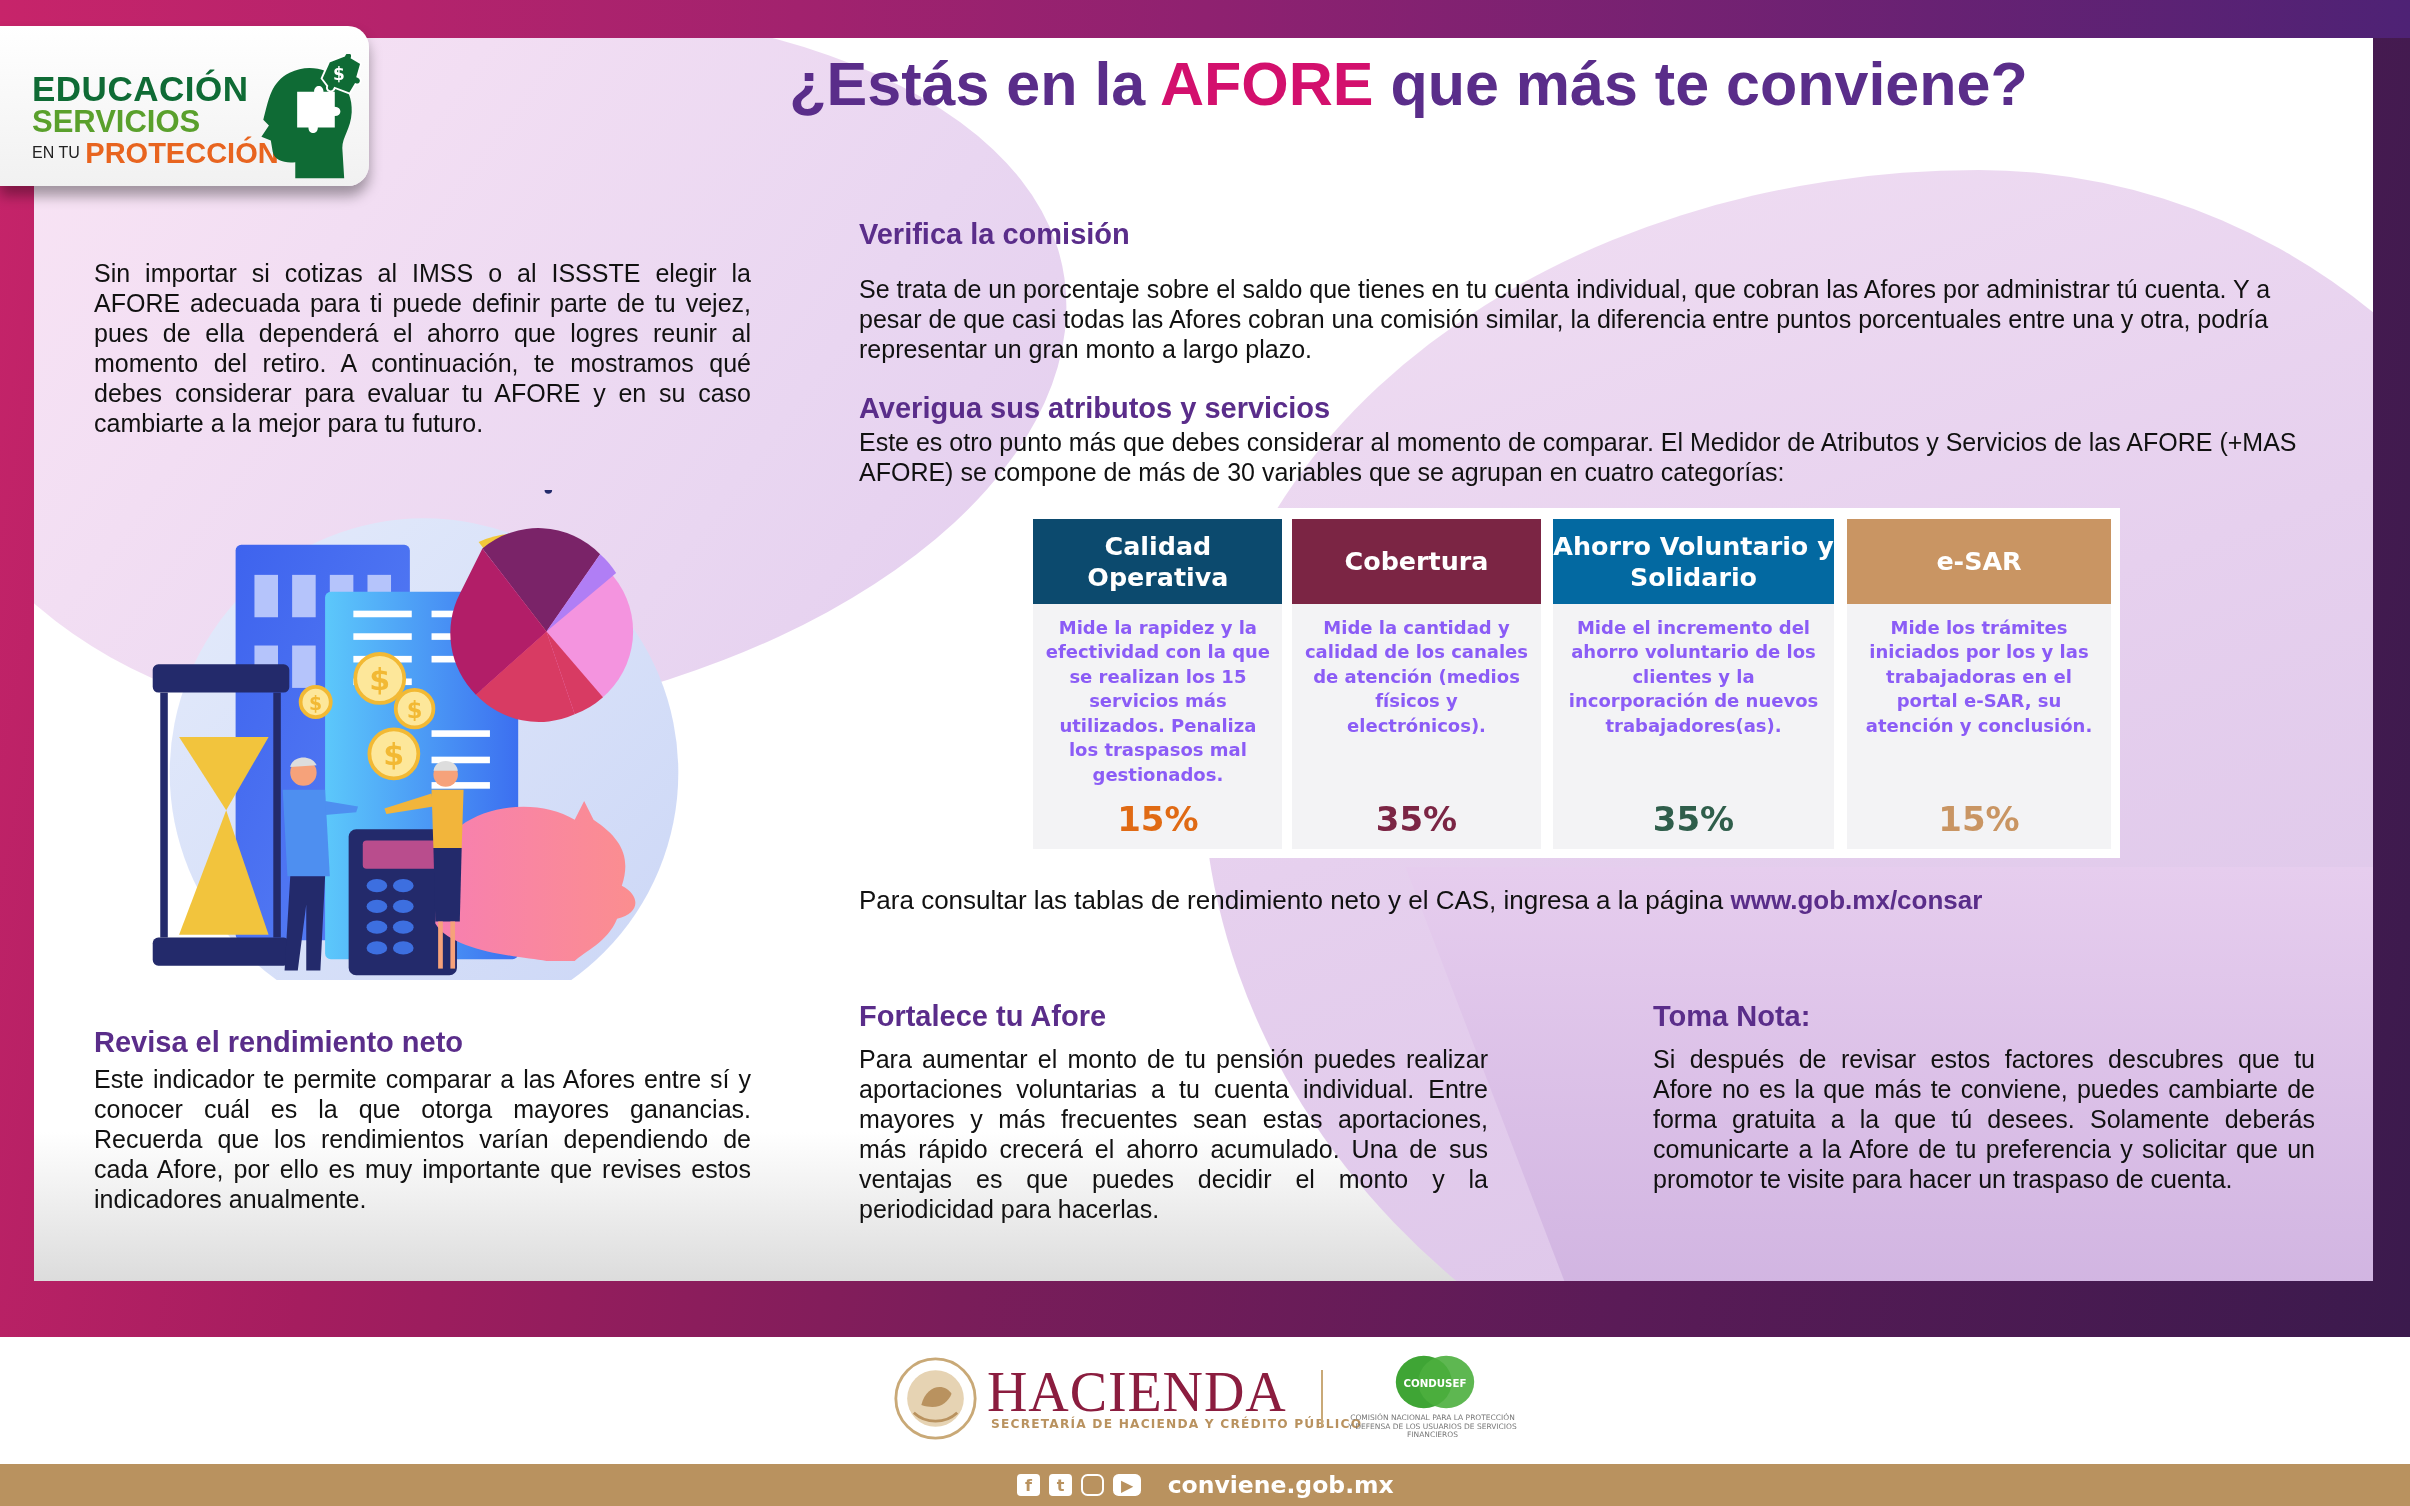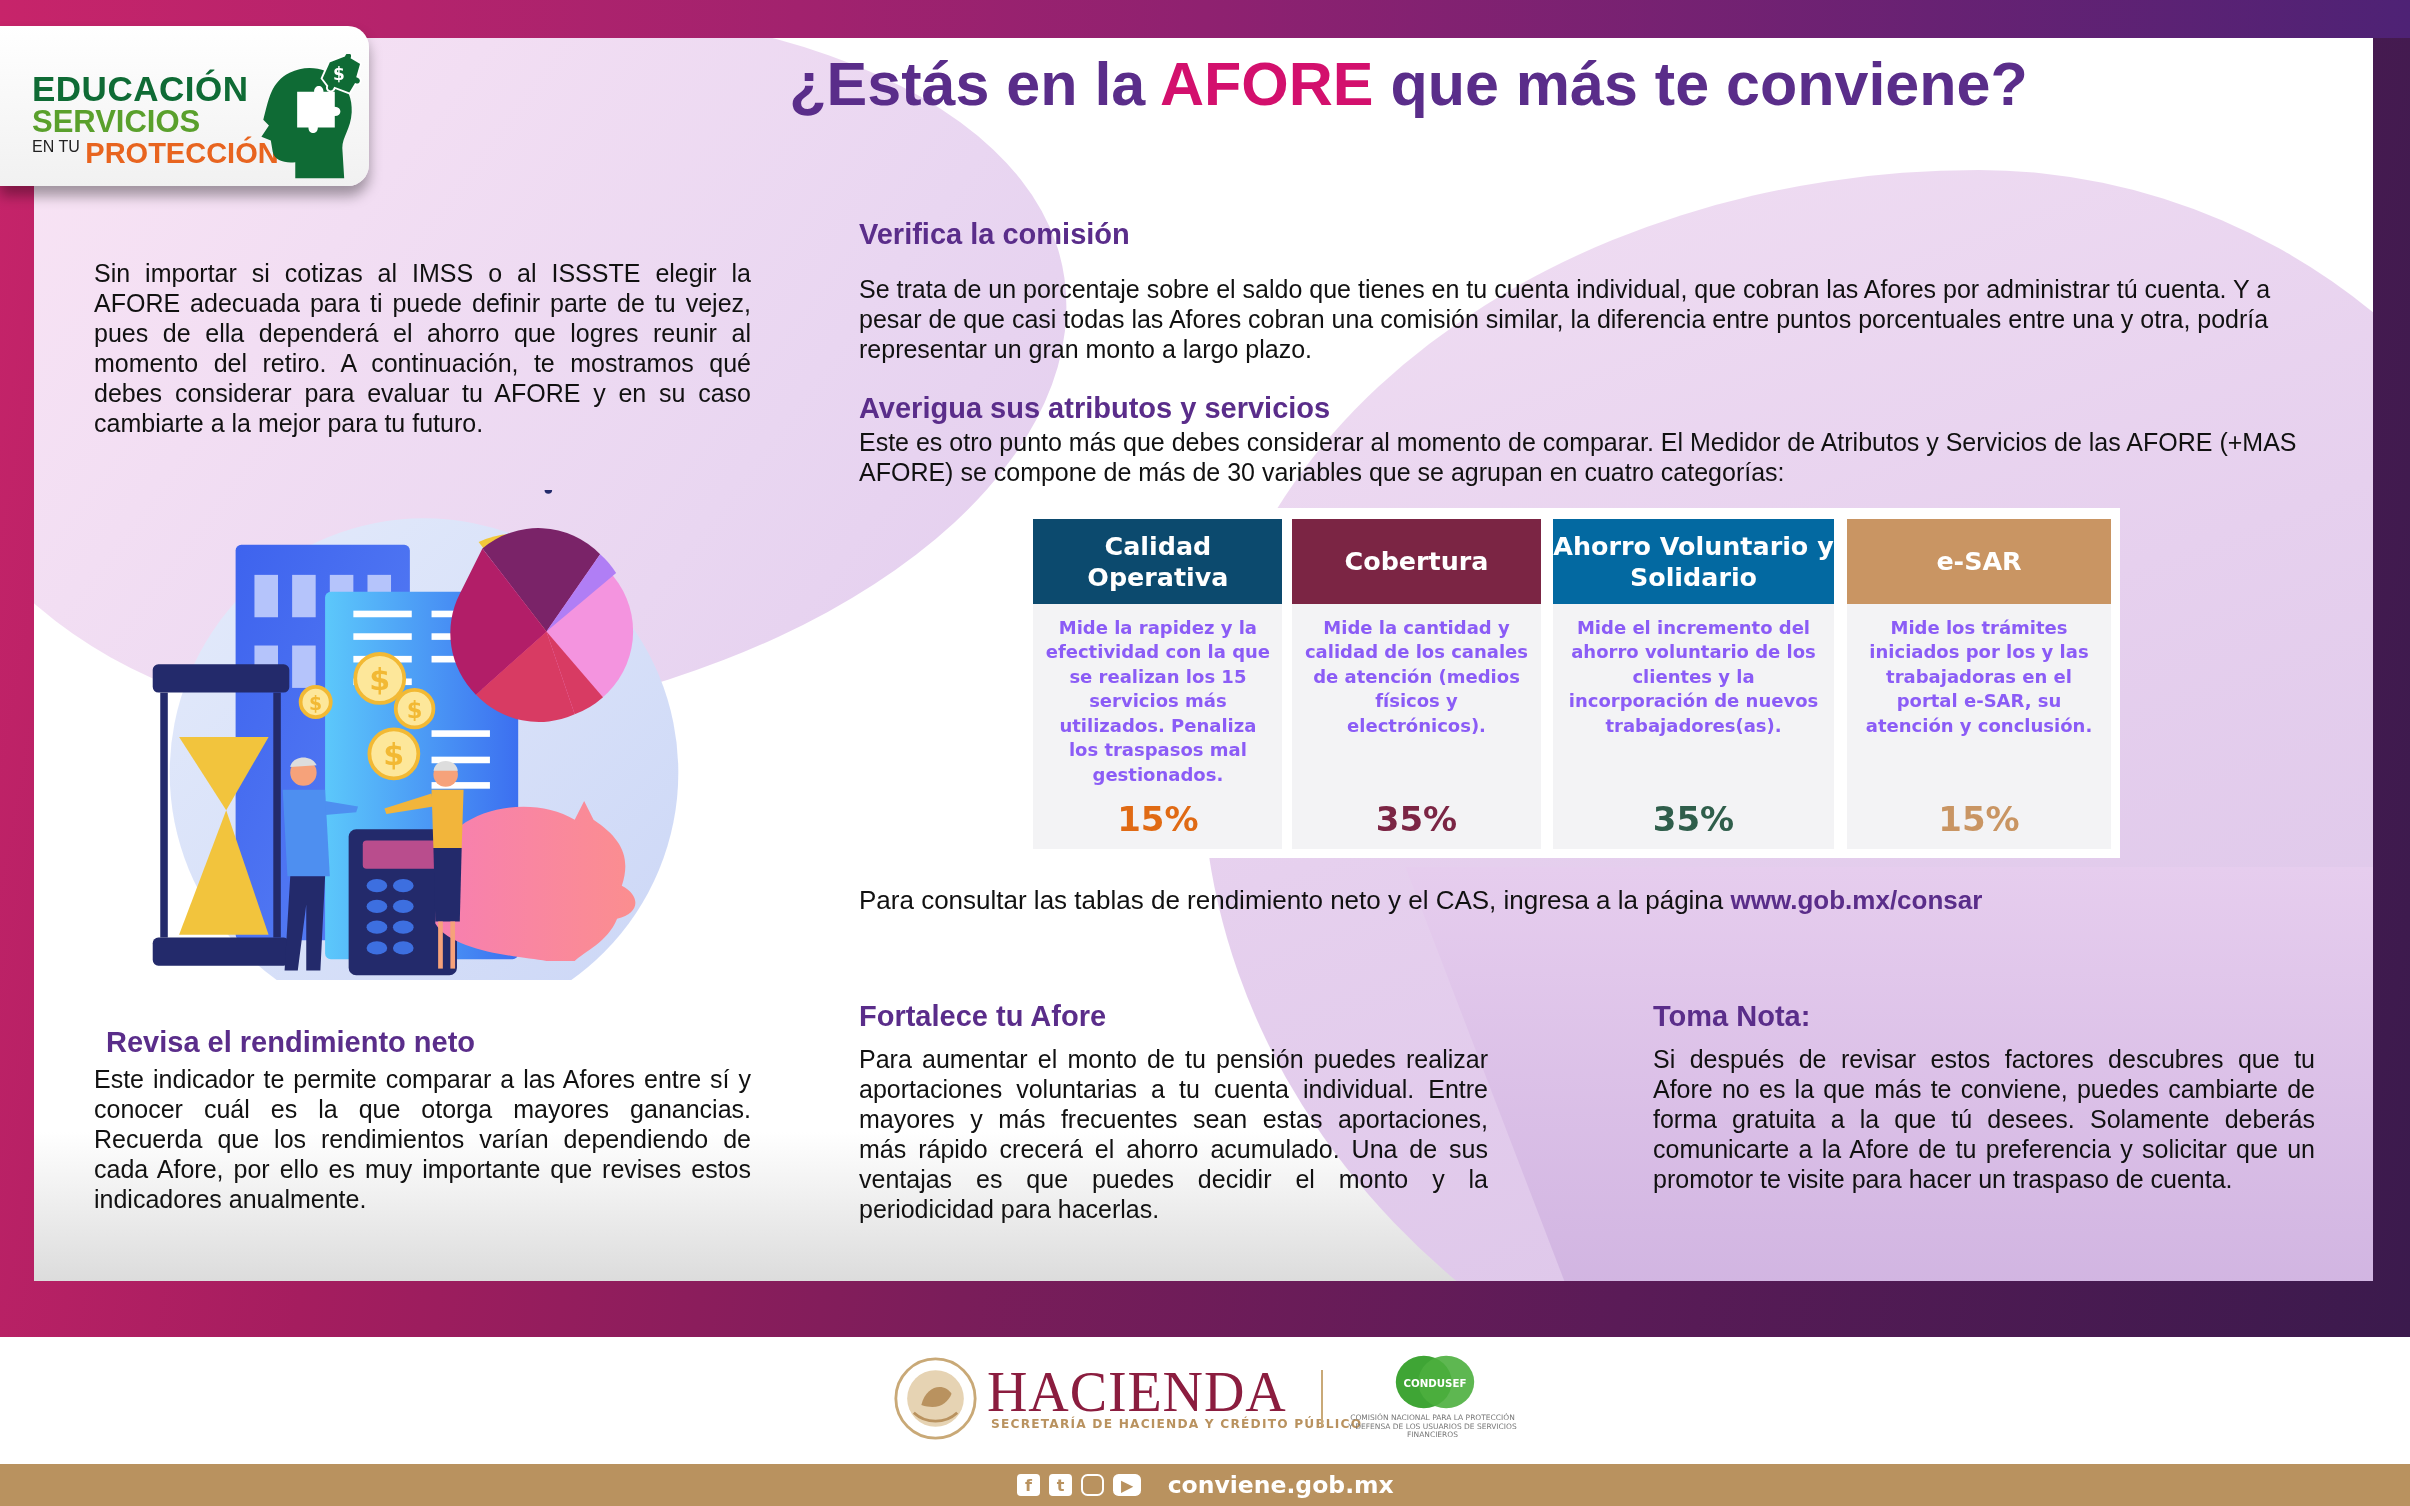--- a/index.html
+++ b/index.html
@@ -43,21 +43,21 @@
   .logo-card {
     position: absolute; left: 0; top: 26px; width: 369px; height: 160px;
     background: linear-gradient(180deg, #ffffff 0%, #f1f1f1 100%);
     border-radius: 0 21px 21px 0;
     box-shadow: 0 9.4px 13px rgba(0,0,0,0.35);
     z-index: 5;
   }
   .logo-text { position: absolute; left: 32px; top: 45px; font-family: "Liberation Sans", sans-serif; font-weight: bold; line-height: 1; }
   .logo-l1 { color: #0f6b35; font-size: 35px; letter-spacing: 0.5px; }
   .logo-l2 { color: #5aa02c; font-size: 31px; margin-top: 0px; }
-  .logo-l3 { display: flex; align-items: flex-start; gap: 5.6px; margin-top: 1.9px; }
+  .logo-l3 { display: flex; align-items: center; gap: 5.6px; margin-top: 1.9px; }
   .logo-l3a { color: #222; font-size: 16px; font-weight: normal; }
   .logo-l3b { color: #e8641f; font-size: 29px; }
   .logo-head { position: absolute; left: 252px; top: 28px; width: 111px; height: 127px; }
 
   .title {
     position: absolute; left: 453px; top: 49px; width: 1911px; text-align: center;
     font-family: "Liberation Sans", sans-serif; font-weight: bold; font-size: 61px;
     color: #5a2d8a; letter-spacing: 0px; white-space: nowrap; z-index: 3;
   }
   .title .accent { color: #d3106d; }
@@ -262,21 +262,21 @@
   </div>
   <div class="cat" style="left:823px; width:264px;">
     <div class="cat-head" style="background:#c99563;">e-SAR</div>
     <div class="cat-desc">Mide los trámites iniciados por los y las trabajadoras en el portal e-SAR, su atención y conclusión.</div>
     <div class="cat-pct" style="color:#c99563;">15%</div>
   </div>
 </div>
 
 <p class="consult"><span>Para consultar las tablas de rendimiento neto y el CAS, ingresa a la página </span><a href="#">www.gob.mx/consar</a></p>
 
-<h2 class="txt h" style="left:106px; top:1026px;">Revisa el rendimiento neto</h2>
+<h2 class="txt h" style="left:94px; top:1026px;">Revisa el rendimiento neto</h2>
 <p class="txt body" style="left:94px; top:1064px; width:657px;">Este indicador te permite comparar a las Afores entre sí y conocer cuál es la que otorga mayores ganancias. Recuerda que los rendimientos varían dependiendo de cada Afore, por ello es muy importante que revises estos indicadores anualmente.</p>
 
 <h2 class="txt h" style="left:859px; top:1000px;">Fortalece tu Afore</h2>
 <p class="txt body" style="left:859px; top:1044px; width:629px;">Para aumentar el monto de tu pensión puedes realizar aportaciones voluntarias a tu cuenta individual. Entre mayores y más frecuentes sean estas aportaciones, más rápido crecerá el ahorro acumulado. Una de sus ventajas es que puedes decidir el monto y la periodicidad para hacerlas.</p>
 
 <h2 class="txt h" style="left:1653px; top:1000px;">Toma Nota:</h2>
 <p class="txt body" style="left:1653px; top:1044px; width:662px;">Si después de revisar estos factores descubres que tu Afore no es la que más te conviene, puedes cambiarte de forma gratuita a la que tú desees. Solamente deberás comunicarte a la Afore de tu preferencia y solicitar que un promotor te visite para hacer un traspaso de cuenta.</p>
 
 <div class="footer-logos"></div>
 <svg class="seal" viewBox="0 0 90 90">

